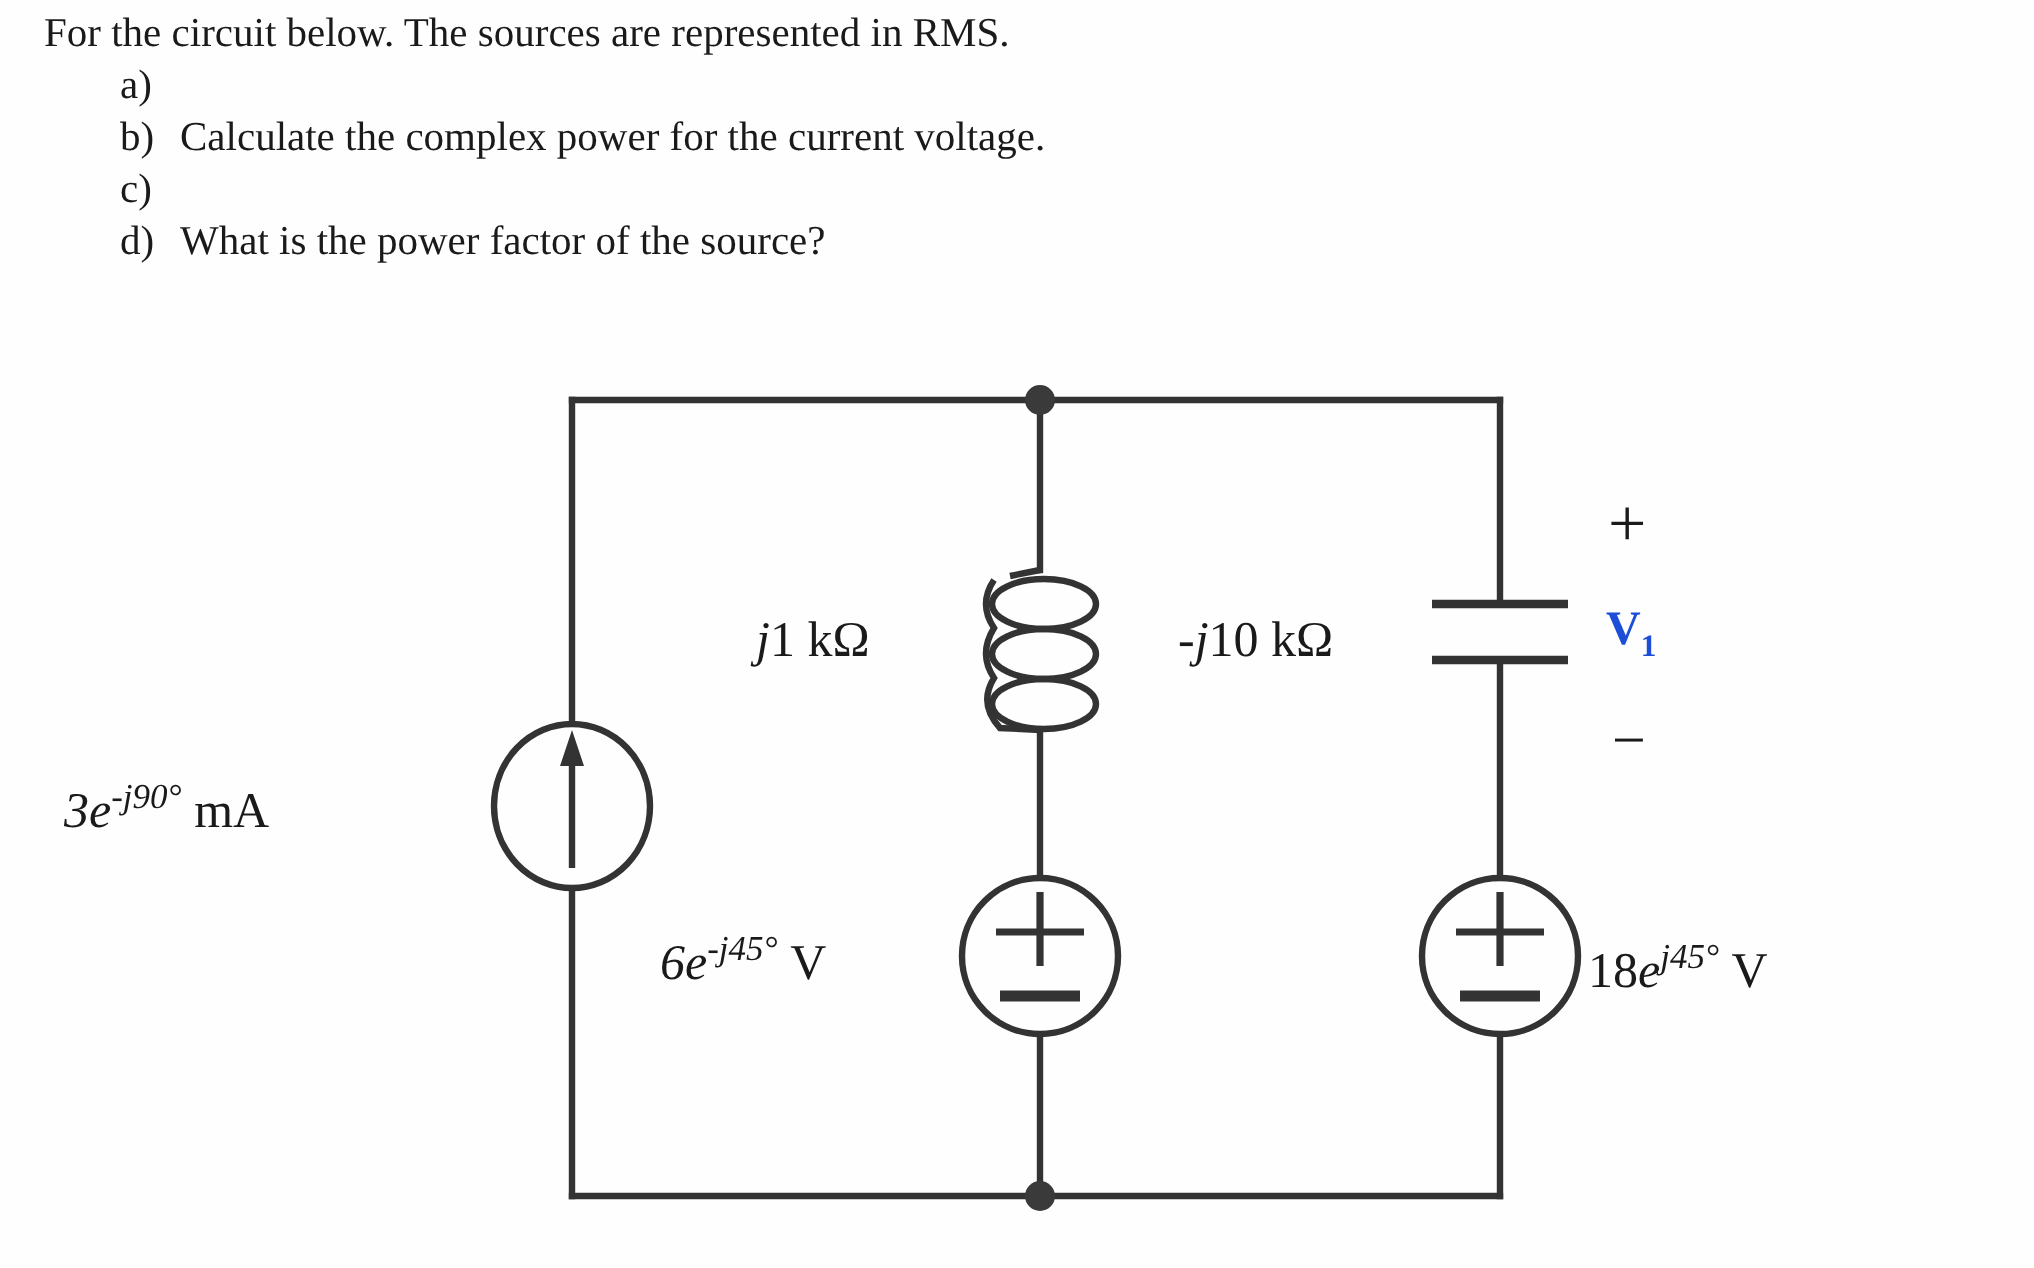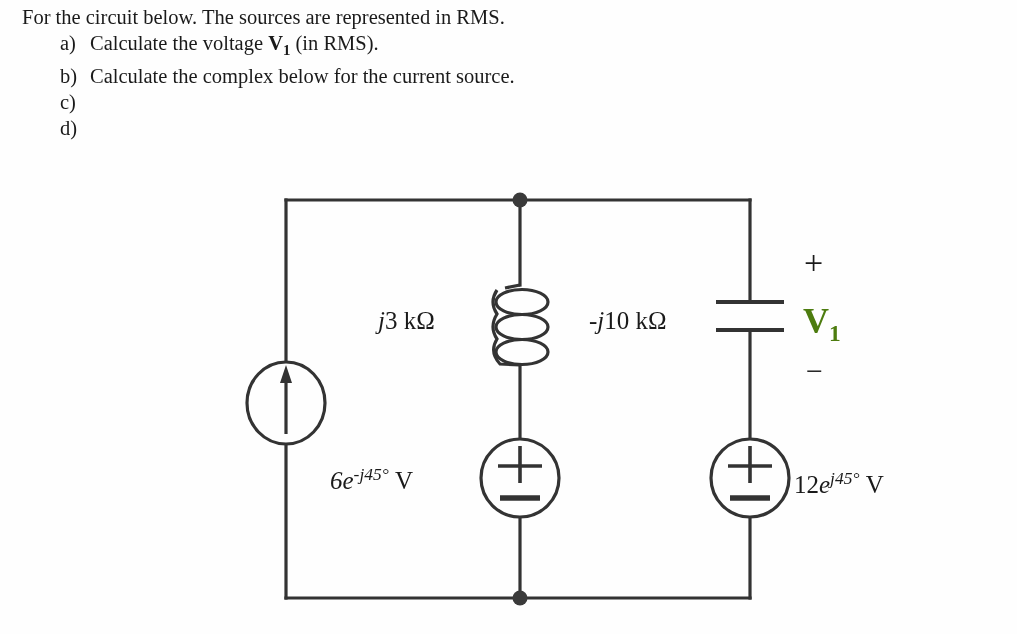--- a/index.html
+++ b/index.html
@@ -75,52 +75,52 @@
     font-style: italic;
   }
   .plusminus-label {
     position: absolute;
     font-size: 34px;
     line-height: 1;
     color: #1a1a1a;
   }
   .v1-label {
     position: absolute;
-    font-size: 36px;
+    font-size: 24px;
     font-weight: bold;
     line-height: 1;
-    color: #4d7c0f;
+    color: #1d4ed8;
   }
   .v1-label sub { font-size: 0.65em; font-weight: bold; }
 </style>
 </head>
 <body>
 
 <div id="page">
 
   <div id="problem-statement">
     <div class="prompt-line">For the circuit below. The sources are represented in RMS.</div>
     <div id="question-list">
 
       <div class="question-item">
         <span class="question-marker">a)</span>
-        <span class="question-text"><span>Calculate the voltage </span><span class="vsub"><span>V</span><sub>1</sub></span><span> (in RMS).</span></span>
       </div>
 
       <div class="question-item">
         <span class="question-marker">b)</span>
-        <span class="question-text">Calculate the complex below for the current source.</span>
+        <span class="question-text">Calculate the complex power for the current voltage.</span>
       </div>
 
       <div class="question-item">
         <span class="question-marker">c)</span>
       </div>
 
       <div class="question-item">
         <span class="question-marker">d)</span>
+        <span class="question-text">What is the power factor of the source?</span>
       </div>
 
     </div>
   </div>
 
   <div id="circuit-canvas">
 
     <svg id="circuit-svg" width="1017" height="484" viewBox="0 0 1017 484">
       <g stroke="#333333" stroke-width="3.2" fill="none" stroke-linecap="square">
 
@@ -176,37 +176,40 @@
       <g>
         <ellipse cx="750" cy="328" rx="39" ry="39" fill="#fefefe" stroke="#333333" stroke-width="3.2"></ellipse>
         <g stroke="#333333" stroke-width="3.6" stroke-linecap="butt">
           <line x1="728" y1="316" x2="772" y2="316"></line>
           <line x1="750" y1="296" x2="750" y2="333"></line>
           <line x1="730" y1="348" x2="770" y2="348" stroke-width="5.5"></line>
         </g>
       </g>
     </svg>
 
+    <div class="circ-label" style="left:32px; top:240px;">
+      <span class="it">3</span><span class="it">e</span><span class="exp">-j90°</span>&nbsp;<span>mA</span>
+    </div>
 
     <div class="circ-label" style="left:378px; top:158px;">
-      <span class="it">j</span><span>3 kΩ</span>
+      <span class="it">j</span><span>1 kΩ</span>
     </div>
 
     <div class="circ-label" style="left:589px; top:158px;">
       <span class="it">-j</span><span>10 kΩ</span>
     </div>
 
     <div class="plusminus-label" style="left:804px; top:96px;">+</div>
     <div class="v1-label" style="left:803px; top:153px;">
       <span>V</span><sub>1</sub>
     </div>
     <div class="plusminus-label" style="left:806px; top:206px; font-size:30px;">−</div>
 
     <div class="circ-label" style="left:330px; top:316px;">
       <span class="it">6</span><span class="it">e</span><span class="exp">-j45°</span>&nbsp;<span>V</span>
     </div>
 
     <div class="circ-label" style="left:794px; top:320px;">
-      <span>12</span><span class="it">e</span><span class="exp">j45°</span>&nbsp;<span>V</span>
+      <span>18</span><span class="it">e</span><span class="exp">j45°</span>&nbsp;<span>V</span>
     </div>
 
   </div>
 </div>
 
 </body></html>

